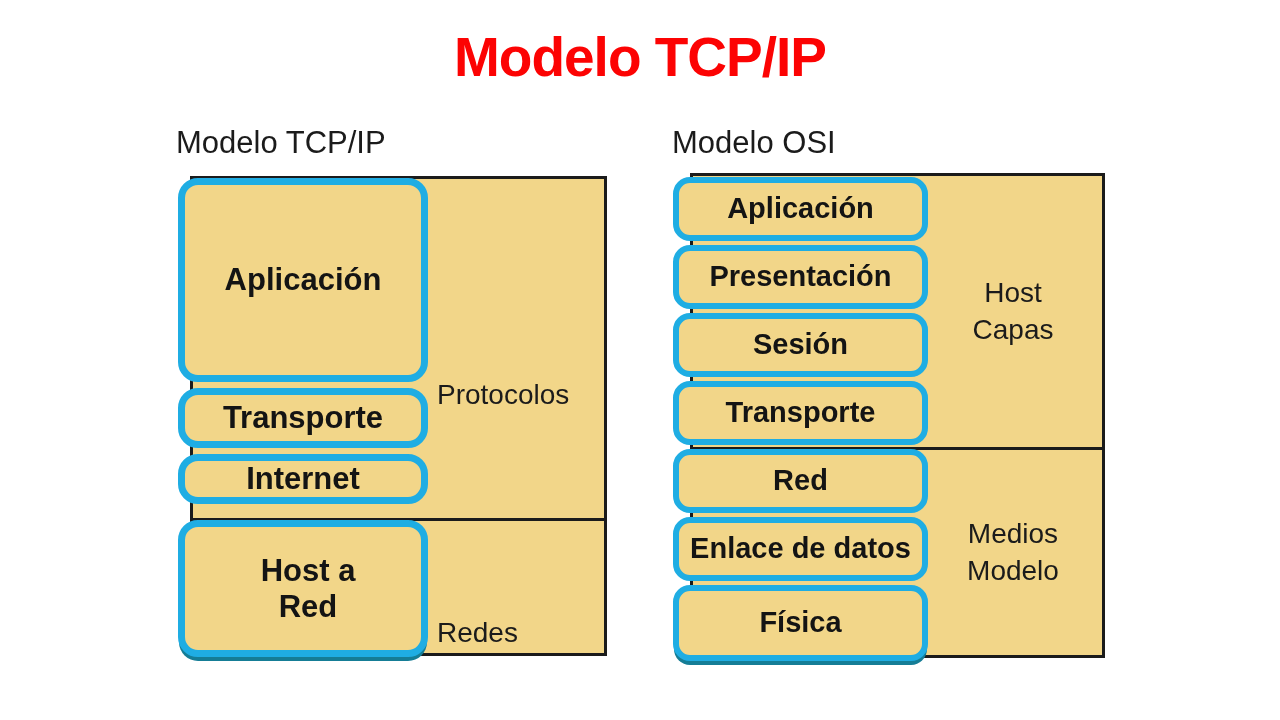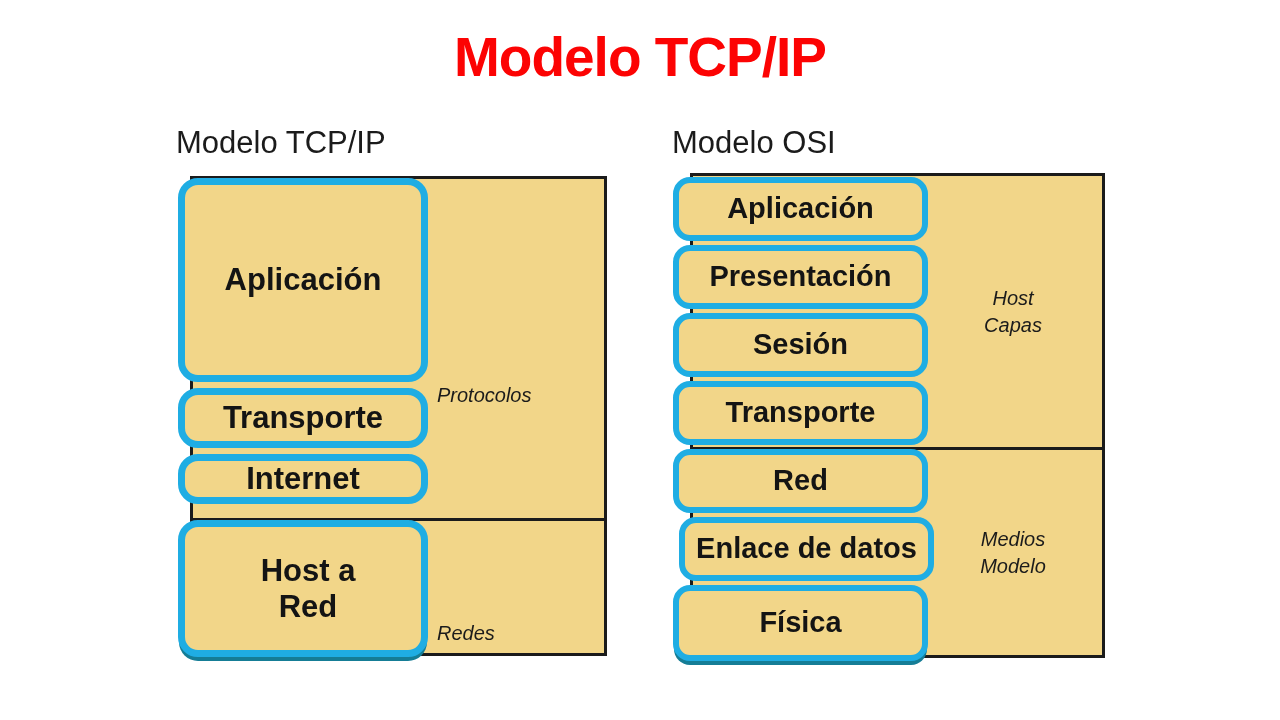--- a/index.html
+++ b/index.html
@@ -24,21 +24,21 @@
   }
   .bg-rect{
     position:absolute;background:var(--fill);
     border:3px solid var(--ink);box-sizing:border-box;
     display:flex;flex-direction:column;z-index:1;
   }
   .region{position:relative;}
   .region + .region{border-top:3px solid var(--ink);}
   .region-label{
     position:absolute;top:50%;transform:translateY(-50%);
-    font-size:20px;color:var(--ink);line-height:1.35;white-space:pre-line;font-style:italic;
+    font-size:28px;color:var(--ink);line-height:1.35;white-space:pre-line;
   }
   .tcpip .region-label{left:244px;right:20px;text-align:left;margin-top:46px;}
   .osi .region-label{left:235px;right:4px;text-align:center;}
   .layer{
     position:absolute;box-sizing:border-box;z-index:2;
     background:var(--fill);border:7px solid var(--cyan);border-radius:20px;
     display:flex;align-items:center;justify-content:center;text-align:center;
     font-weight:700;color:#141414;line-height:1.15;white-space:pre-line;
   }
   .tcpip .layer{left:178px;width:250px;font-size:31px;}
@@ -81,15 +81,15 @@
       <span class="region-label">Medios
 Modelo</span>
     </div>
   </div>
 
   <div class="layer" style="top:177px;height:64px;">Aplicación</div>
   <div class="layer" style="top:245px;height:64px;">Presentación</div>
   <div class="layer" style="top:313px;height:64px;">Sesión</div>
   <div class="layer" style="top:381px;height:64px;">Transporte</div>
   <div class="layer" style="top:449px;height:64px;">Red</div>
-  <div class="layer" style="top:517px;height:64px;margin-left:6px;">Enlace de datos</div>
+  <div class="layer" style="top:517px;height:64px;">Enlace de datos</div>
   <div class="layer edge-shadow" style="top:585px;height:76px;">Física</div>
 </div>
 
 </body></html>

